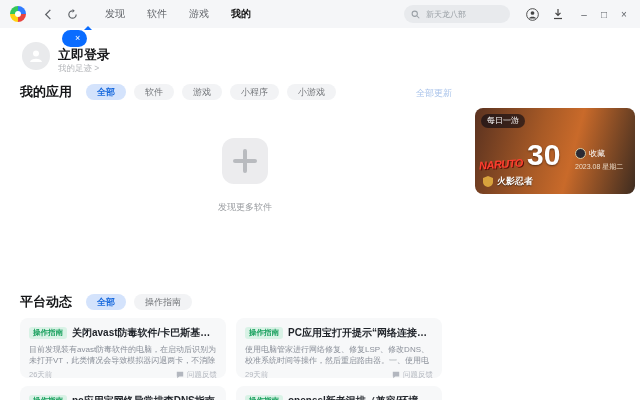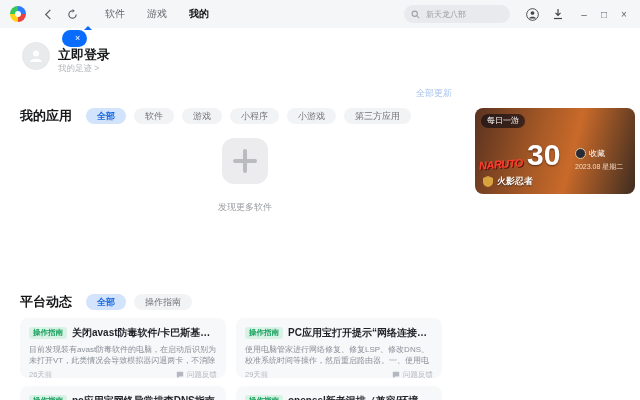--- a/index.html
+++ b/index.html
@@ -34,21 +34,21 @@
   
   .avatar-lg{position:absolute;left:22px;top:42px;width:28px;height:28px;border-radius:50%;
              background:#e9eaec;display:flex;align-items:center;justify-content:center;}
   .login-name{position:absolute;left:58px;top:46px;font-size:13px;font-weight:bold;color:#17181a;cursor:pointer;}
   .login-sub{position:absolute;left:58px;top:63px;font-size:8.5px;color:#b4b6ba;cursor:pointer;}
   
   .sec-title{font-size:13px;font-weight:bold;color:#17181a;}
   .pill{height:16px;line-height:16px;border-radius:9px;font-size:9px;padding:0 11px;
         background:#f2f3f5;color:#73767a;margin-right:8px;cursor:pointer;white-space:nowrap;}
   .pill.active{background:#d4e3fc;color:#1668dc;font-weight:bold;}
-  .myapps-head{position:absolute;left:20px;top:83px;display:flex;align-items:center;margin-top:24px;}
+  .myapps-head{position:absolute;left:20px;top:83px;display:flex;align-items:center;}
   .myapps-head .sec-title{margin-right:14px;}
   .update-all{position:absolute;left:416px;top:87px;font-size:9px;color:#a9c3ea;cursor:pointer;}
   
   .plus-tile{position:absolute;left:222px;top:138px;width:46px;height:46px;border-radius:12px;
              background:#ececee;cursor:pointer;}
   .plus-tile::before{content:"";position:absolute;left:11px;top:21px;width:24px;height:4px;border-radius:2px;background:#b9bbbf;}
   .plus-tile::after{content:"";position:absolute;left:21px;top:11px;width:4px;height:24px;border-radius:2px;background:#b9bbbf;}
   .plus-caption{position:absolute;left:195px;top:201px;width:100px;text-align:center;font-size:9px;color:#9a9da1;}
   
   .rec-title{position:absolute;left:475px;top:84px;}
@@ -108,20 +108,21 @@
           <path d="M8 1 L3 6 L8 11" fill="none" stroke="#5f6368" stroke-width="1.4"></path>
         </svg>
     </div>
     <div class="tb-btn">
       <svg width="11" height="11" viewBox="0 0 12 12">
           <path d="M10 6 A4 4 0 1 1 6 2" fill="none" stroke="#5f6368" stroke-width="1.3"></path>
           <path d="M6 0 L8.5 2 L6 4" fill="#5f6368"></path>
         </svg>
     </div>
     <div class="nav">
+      <div class="nav-item">发现</div>
       <div class="nav-item">软件</div>
       <div class="nav-item">游戏</div>
       <div class="nav-item active">我的</div>
     </div>
     <div class="search">
       <svg width="9" height="9" viewBox="0 0 12 12">
           <circle cx="5" cy="5" r="3.5" fill="none" stroke="#9aa0a6" stroke-width="1.4"></circle>
           <path d="M8 8 L11 11" stroke="#9aa0a6" stroke-width="1.4"></path>
         </svg>
       <input type="text" placeholder="新天龙八部" style="">
@@ -159,21 +160,20 @@
   <div class="login-name">立即登录</div>
   <div class="login-sub">我的足迹 &gt;</div>
 
   <div class="myapps-head">
     <div class="sec-title">我的应用</div>
     <div class="pill active">全部</div>
     <div class="pill">软件</div>
     <div class="pill">游戏</div>
     <div class="pill">小程序</div>
     <div class="pill">小游戏</div>
-    <div class="pill">第三方应用</div>
   </div>
   <div class="update-all">全部更新</div>
 
   <div class="plus-tile"></div>
   <div class="plus-caption">发现更多软件</div>
 
 
   <div class="rec-card card-daily">
     <div class="card-badge">每日一游</div>
     <div class="naruto-logo">NARUTO</div>

